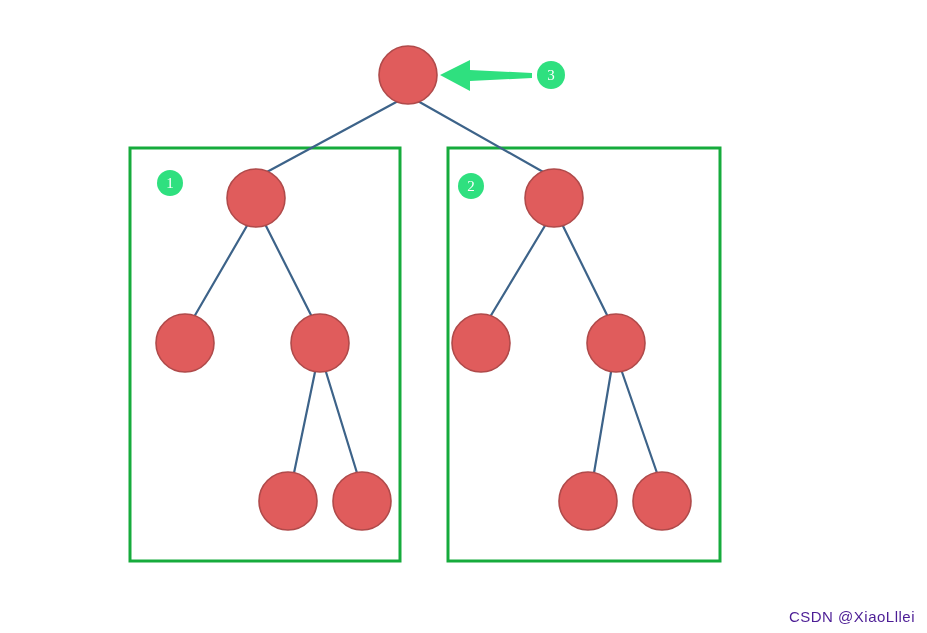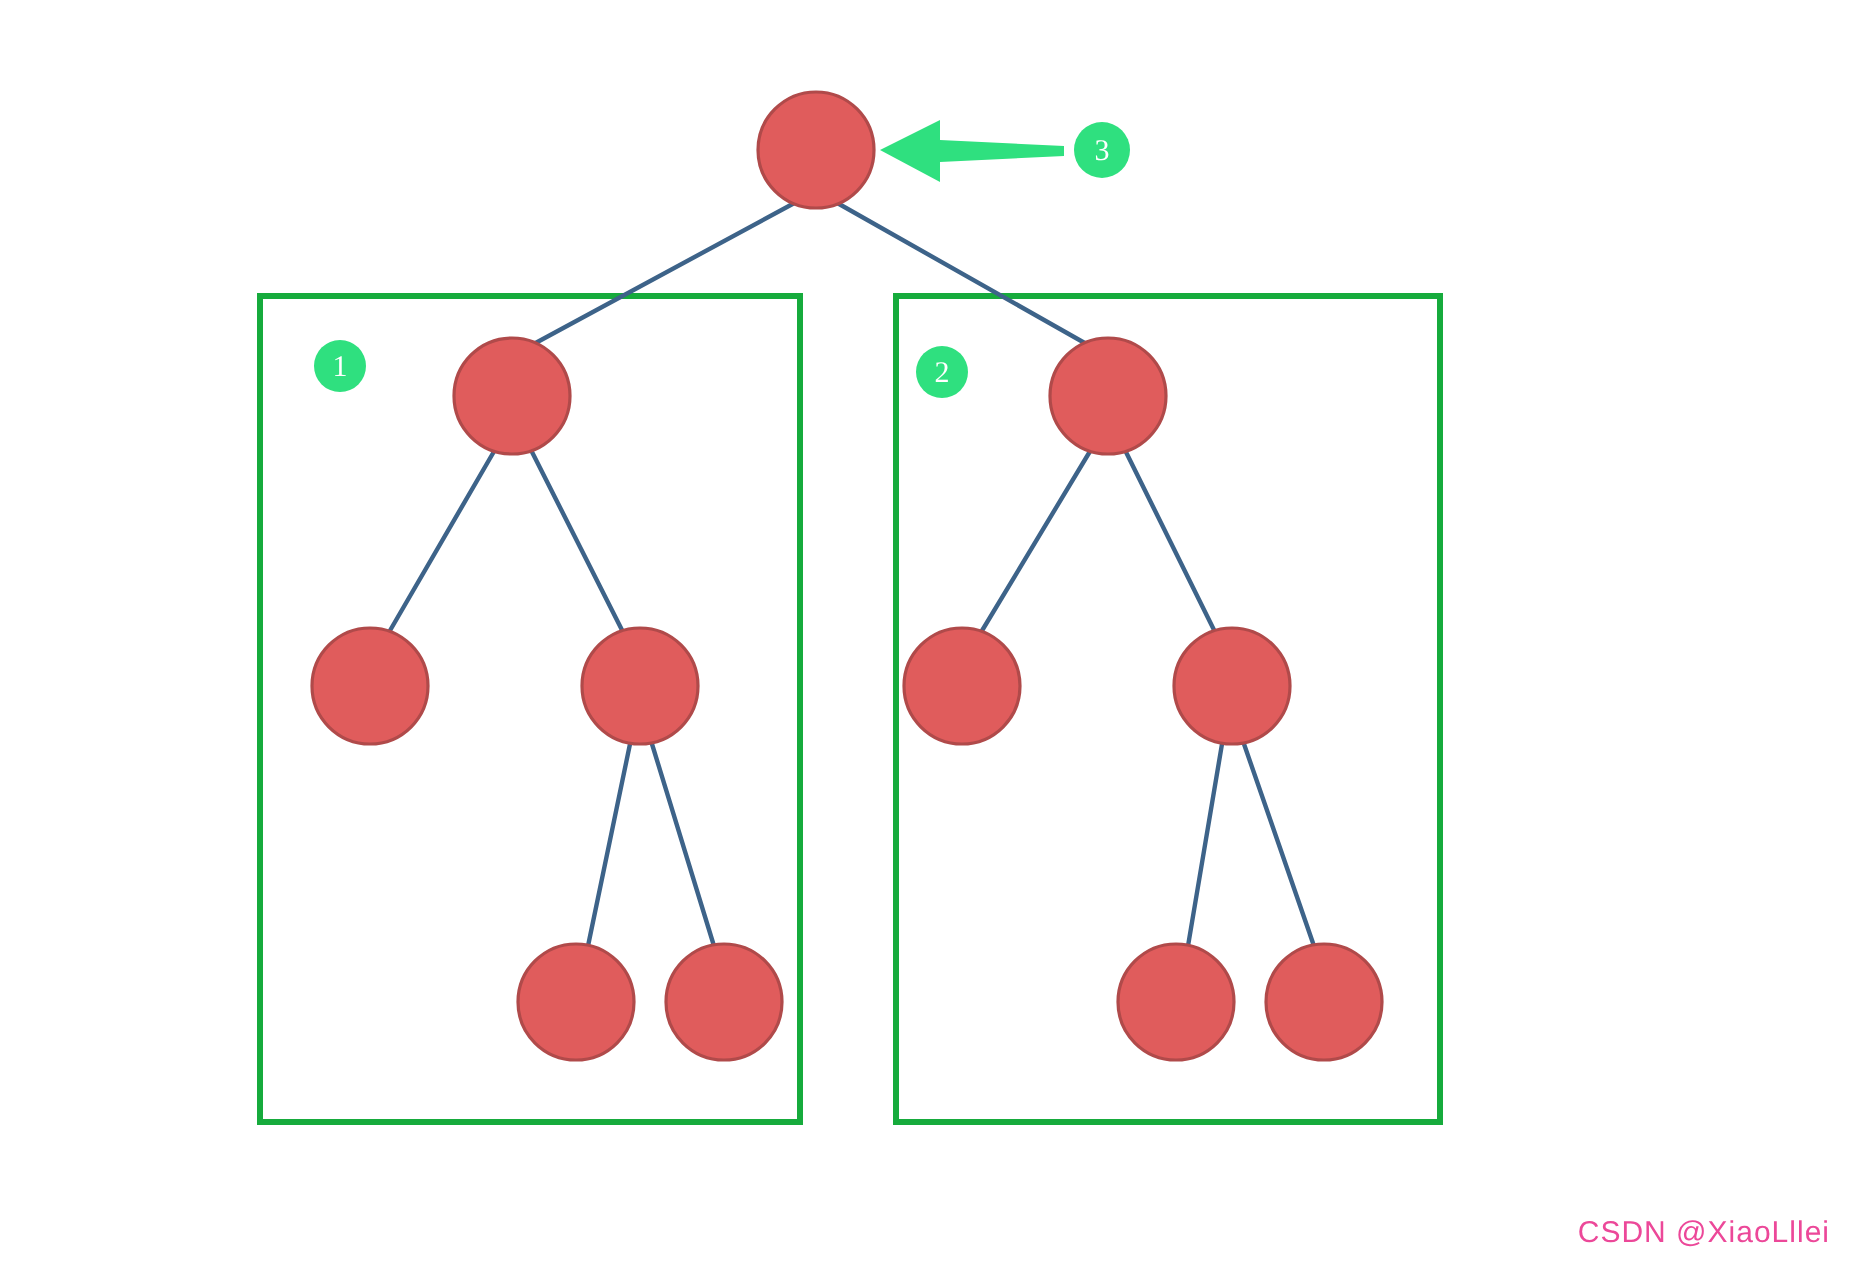--- a/index.html
+++ b/index.html
@@ -88,15 +88,15 @@
           <text x="471" y="191" text-anchor="middle" font-family="&quot;Liberation Serif&quot;, serif" font-size="15" fill="#ffffff">2</text>
         </g>
         <g>
           <circle cx="551" cy="75" r="14" fill="#2fe07f"></circle>
           <text x="551" y="80" text-anchor="middle" font-family="&quot;Liberation Serif&quot;, serif" font-size="15" fill="#ffffff">3</text>
         </g>
       </g>
 
   </svg>
 
-  <div class="watermark" style="color: #ec4899;">CSDN @XiaoLllei</div>
+  <div class="watermark" style="color: #4c1d95;">CSDN @XiaoLllei</div>
 
 </div>
 
 </body></html>

